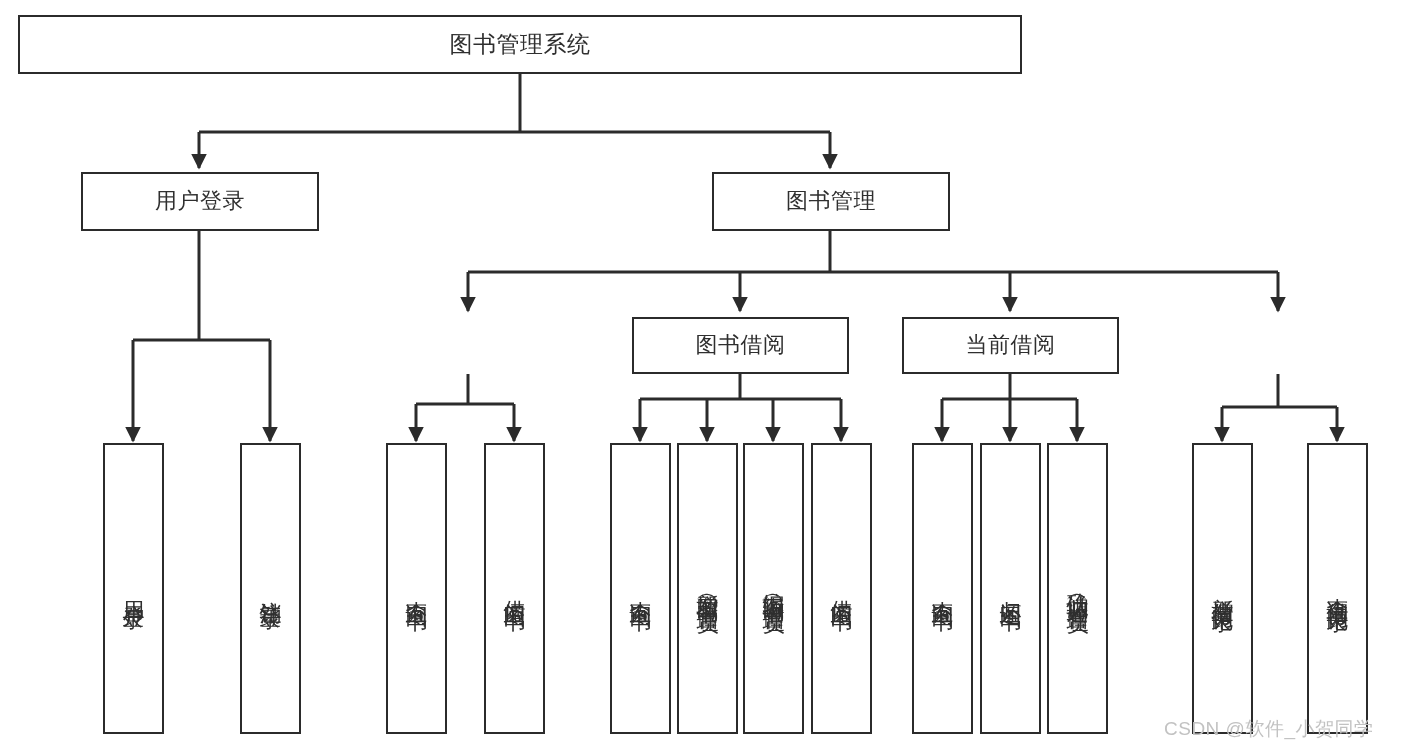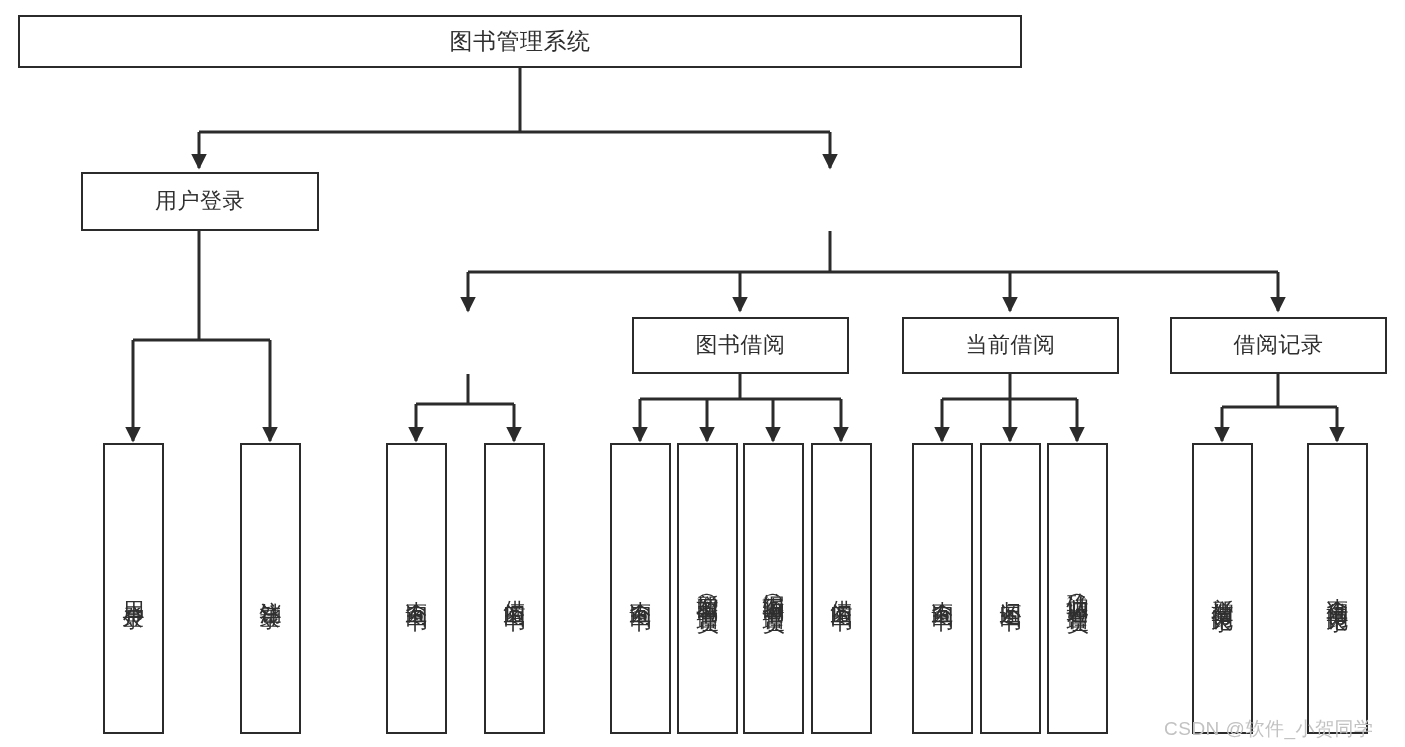--- a/index.html
+++ b/index.html
@@ -117,36 +117,36 @@
       <path d="M 1010 399 L 1010 441" marker-end="url(#arrow)"></path>
       <path d="M 1077 399 L 1077 441" marker-end="url(#arrow)"></path>
 
       <path d="M 1278 374 L 1278 407"></path>
       <path d="M 1222 407 L 1337 407"></path>
       <path d="M 1222 407 L 1222 441" marker-end="url(#arrow)"></path>
       <path d="M 1337 407 L 1337 441" marker-end="url(#arrow)"></path>
     </g>
   </svg>
 
-  <div class="node horiz root" style="left:18px; top:15px; width:1004px; height:53px;">
+  <div class="node horiz root" style="left:18px; top:15px; width:1004px; height:59px;">
     <span>图书管理系统</span>
   </div>
 
   <div class="node horiz" style="left:81px; top:172px; width:238px; height:59px;">
     <span>用户登录</span>
+  </div>
+  <div class="node horiz" style="left:712px; top:172px; width:238px; height:59px;">
+    <span>图书管理</span>
   </div>
 
   <div class="node horiz" style="left:632px; top:317px; width:217px; height:57px;">
     <span>图书借阅</span>
   </div>
   <div class="node horiz" style="left:902px; top:317px; width:217px; height:57px;">
     <span>当前借阅</span>
-  </div>
-  <div class="node horiz" style="left:1170px; top:317px; width:217px; height:57px;">
-    <span>借阅记录</span>
   </div>
 
   <div class="node vert" style="left:103px; top:443px; width:61px; height:291px;">
     <span class="vlabel">用户登录</span>
   </div>
   <div class="node vert" style="left:240px; top:443px; width:61px; height:291px;">
     <span class="vlabel">注销登录</span>
   </div>
 
   <div class="node vert" style="left:386px; top:443px; width:61px; height:291px;">

